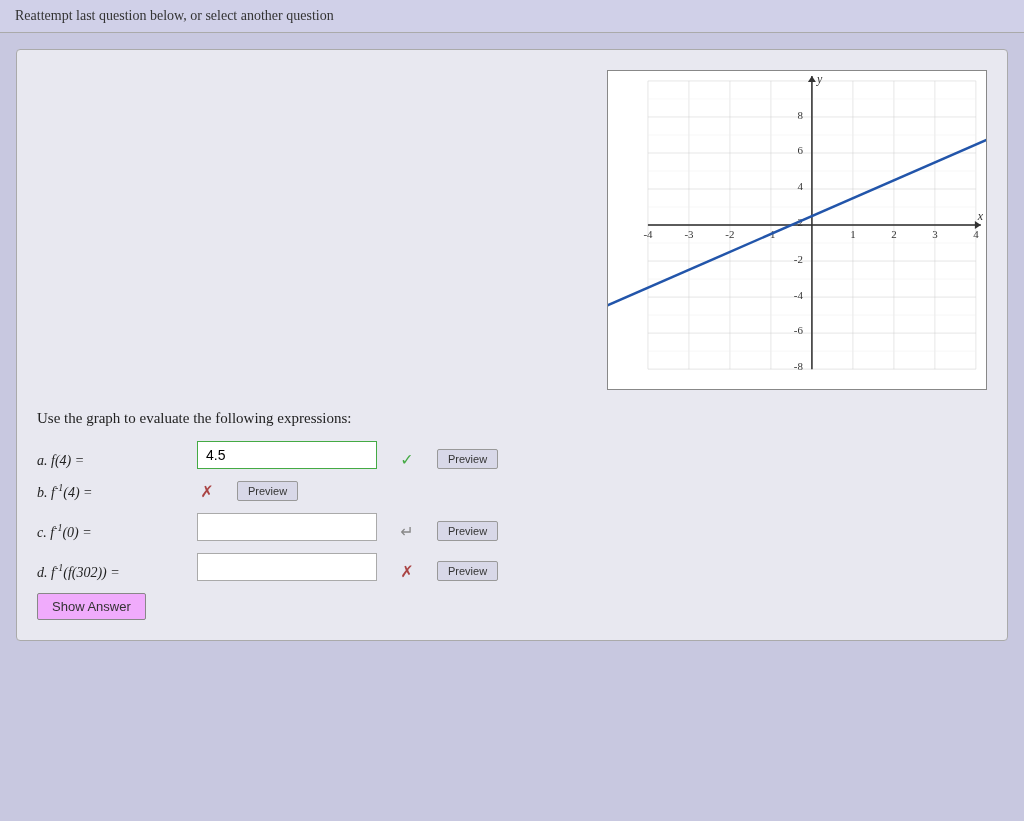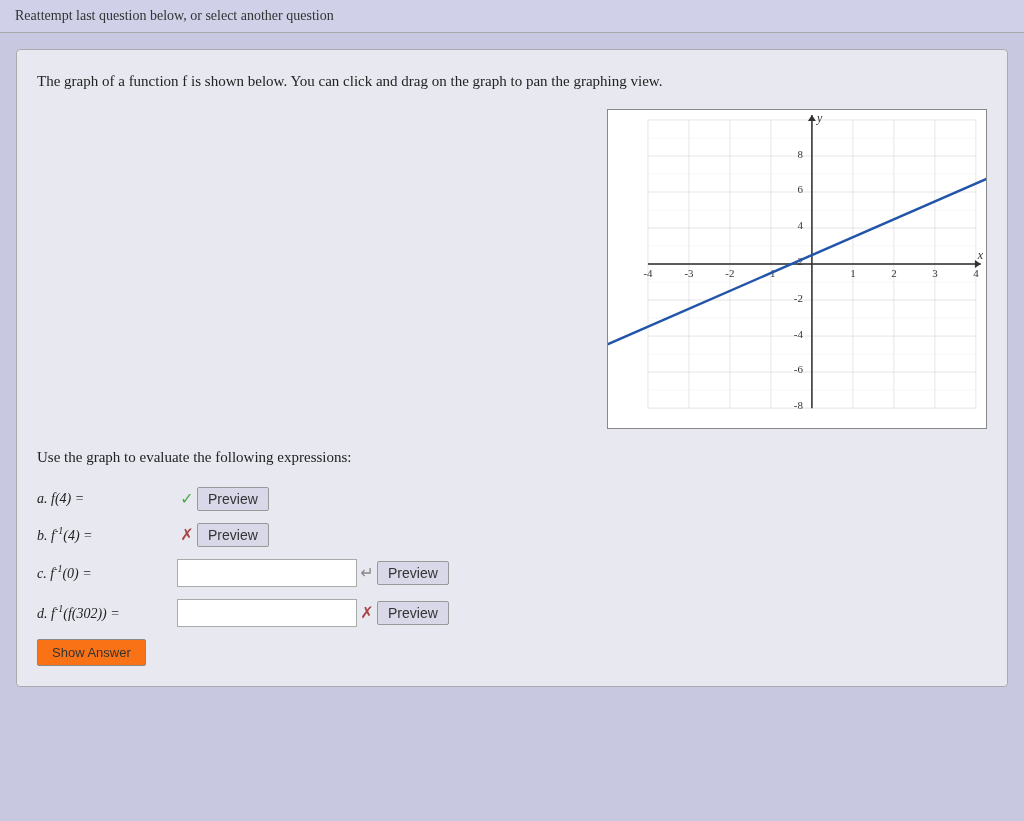--- a/index.html
+++ b/index.html
@@ -61,27 +61,27 @@
     .graph-svg {
       width: 100%;
       height: 100%;
     }
     .expressions-section {
       margin-top: 20px;
     }
     .expressions-title {
       font-size: 15px;
       color: #222;
-      margin-bottom: 21px;
+      margin-bottom: 14px;
     }
     .expr-row {
       display: flex;
-      align-items: center;
+      align-items: flex-end;
       margin-bottom: 12px;
-      gap: 0;
+      gap: 20px;
     }
     .expr-label {
       font-size: 14px;
       color: #222;
       min-width: 140px;
       font-style: italic;
     }
     .expr-input {
       border: 1px solid #aaa;
       background: white;
@@ -101,55 +101,52 @@
       width: 20px;
       text-align: center;
     }
     .status-icon.correct { color: #4a4; }
     .status-icon.incorrect { color: #a44; }
     .status-icon.neutral { color: #888; }
     .preview-btn {
       background: #d8d8e8;
       border: 1px solid #999;
       padding: 3px 10px;
-      font-size: 14px;
+      font-size: 11px;
       cursor: pointer;
       border-radius: 2px;
       color: #333;
     }
     .hint-text {
       font-size: 13px;
       color: #333;
       margin-top: 10px;
       line-height: 1.5;
       margin-bottom: 14px;
     }
     .show-answer-btn {
-      background: #f97316;
+      background: #f0abfc;
       border: 1px solid #888;
       padding: 5px 14px;
       font-size: 13px;
       cursor: pointer;
       border-radius: 2px;
       color: #333;
     }
     sup { font-size: 10px; }
   </style>
 </head>
 <body>
 
 <div class="top-bar">
   <span>Reattempt last question below, or select another question</span>
 </div>
 
 <div class="main-content">
   <div class="card">
-    <div class="problem-description">
-      <span>The graph of a function f is shown below. You can click and drag on the graph to pan the graphing view.</span>
-    </div>
 
     <div class="problem-layout">
       <div class="left-area">
 
         <div style="height: 320px;"></div>
       </div>
 
       <div class="graph-area">
         <div class="graph-container">
           <svg class="graph-svg" viewBox="0 0 380 320" xmlns="http://www.w3.org/2000/svg">
@@ -221,20 +218,21 @@
     <div class="expressions-section">
       <div class="expressions-title">
         <span>Use the graph to evaluate the following expressions:</span>
       </div>
 
       
       <div class="expr-row">
         <div class="expr-label">
           a. <em>f</em>(4) =
         </div>
+        <input class="expr-input correct" type="text" value="4.5" style="">
         <span class="status-icon correct">✓</span>
         <button class="preview-btn">Preview</button>
       </div>
 
       
       <div class="expr-row">
         <div class="expr-label">
           b. <em>f</em><sup>-1</sup>(4) =
         </div>
         <span class="status-icon incorrect">✗</span>

